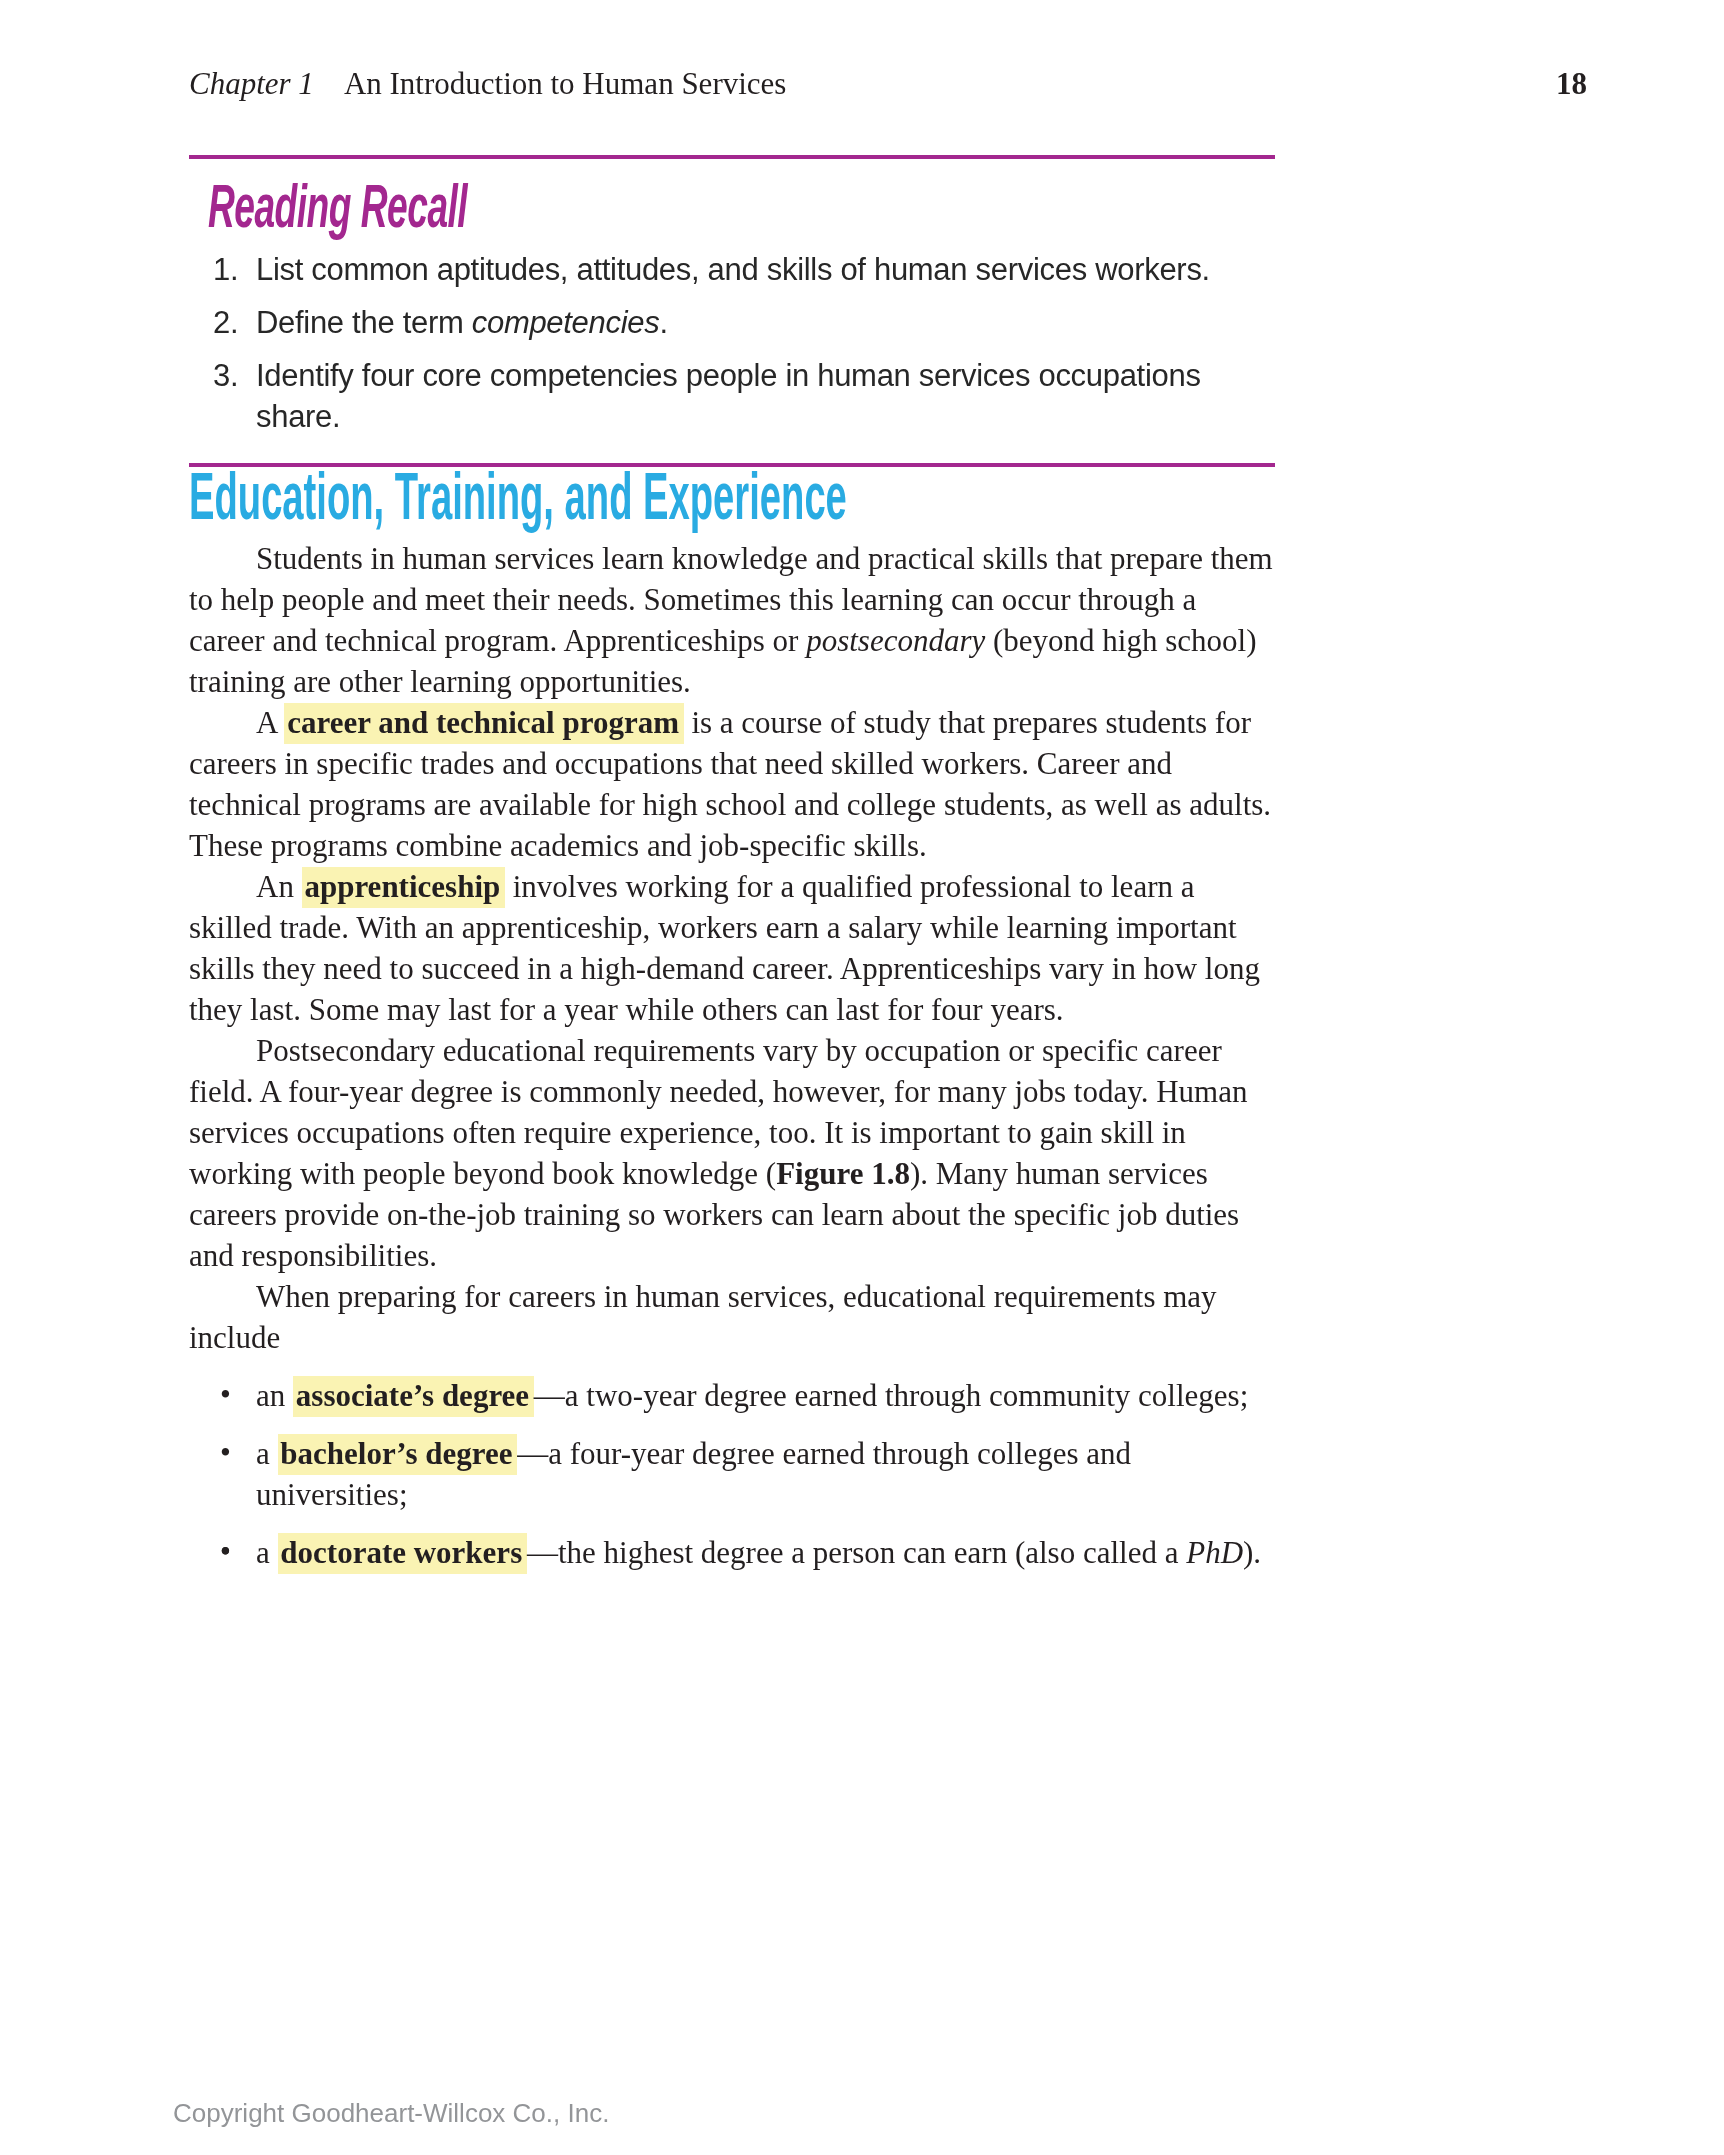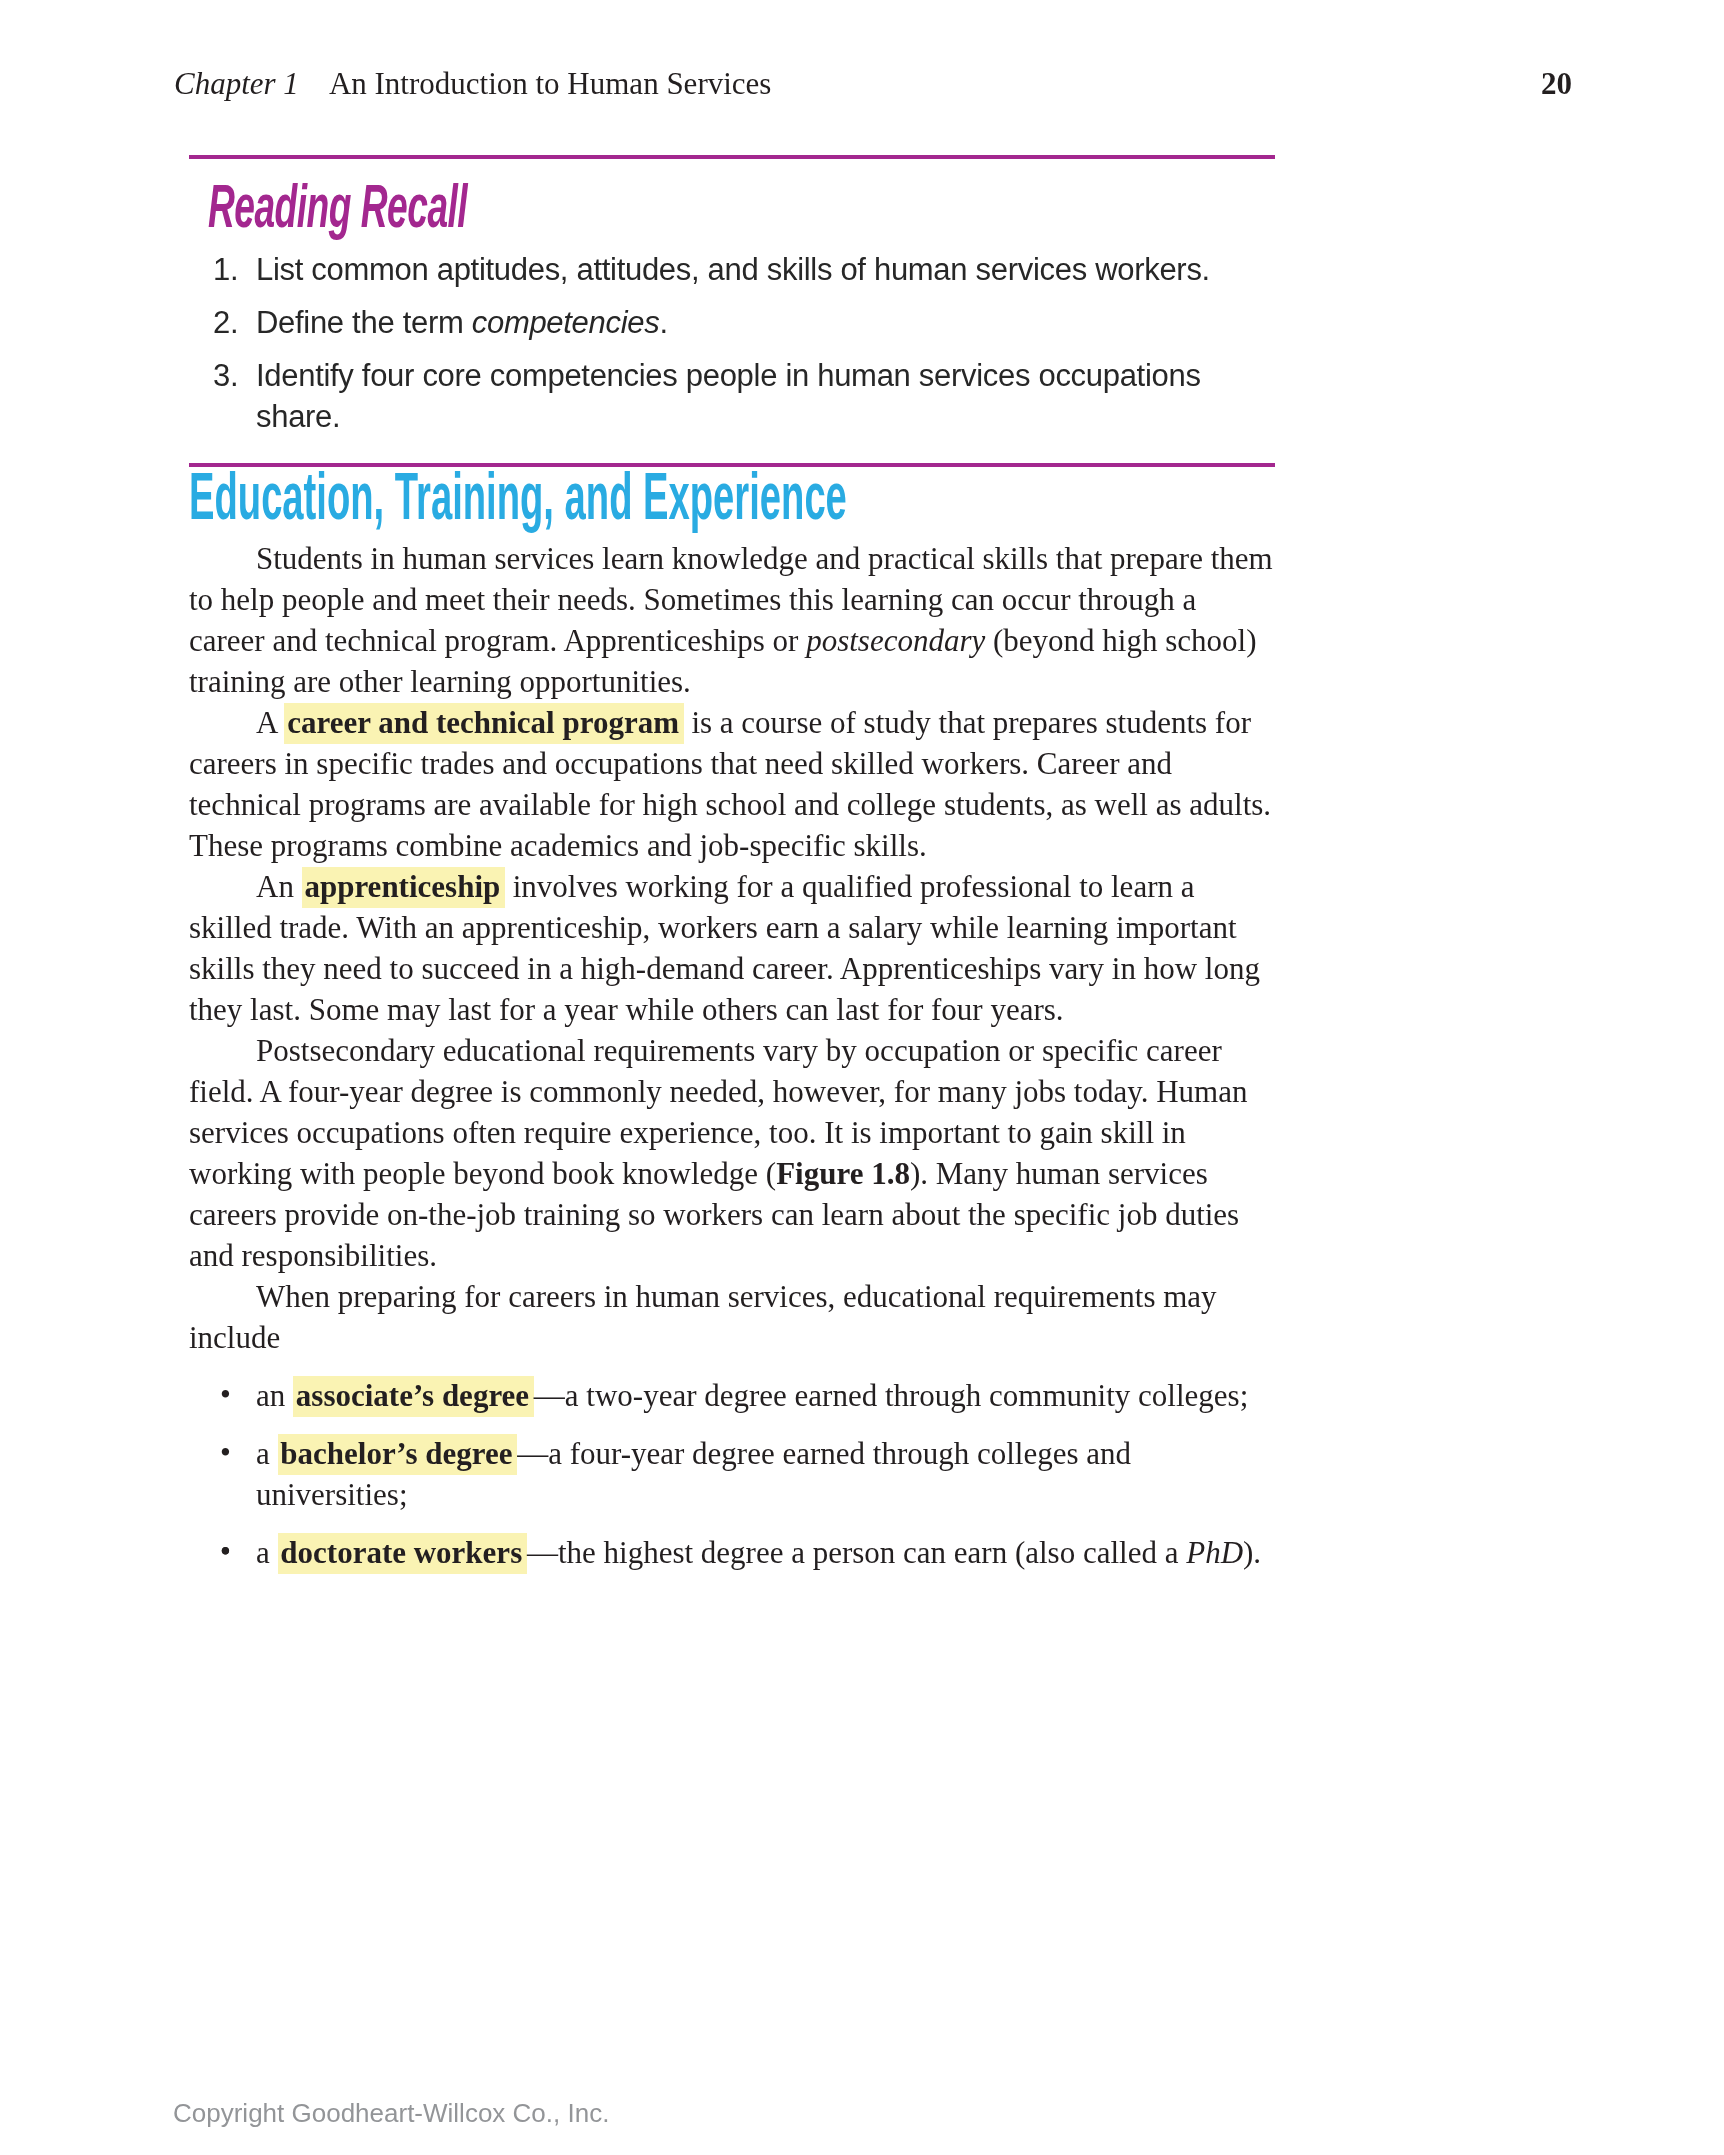--- a/index.html
+++ b/index.html
@@ -15,21 +15,21 @@
     position:relative;
     width:1725px;height:2155px;
     background:#ffffff;
     font-family:"Liberation Serif",serif;
     color:var(--ink);
     overflow:hidden;
   }
 
   
   .page-header{
-    position:absolute;left:174px;top:65px;width:1398px;
+    position:absolute;left:189px;top:65px;width:1398px;
     display:flex;justify-content:space-between;align-items:baseline;
     font-size:31px;line-height:37px;
   }
   .chapter-ref{display:flex;align-items:baseline;}
   .chapter-label{font-style:italic;margin-right:30px;}
   .page-number{font-weight:bold;}
 
   
   .recall{
     position:absolute;left:189px;top:155px;width:1086px;
@@ -94,21 +94,21 @@
 </head>
 <body>
 
 <div class="page">
 
   <div class="page-header">
     <div class="chapter-ref">
       <span class="chapter-label">Chapter 1</span>
       <span class="chapter-title">An Introduction to Human Services</span>
     </div>
-    <span class="page-number">20</span>
+    <span class="page-number">18</span>
   </div>
 
   <section class="recall">
     <h2 class="recall-title">Reading Recall</h2>
     <ol class="recall-list">
       <li class="recall-item">
         <span class="recall-num">1.</span>
         <span class="recall-text"><span>List common aptitudes, attitudes, and skills of human services workers.</span></span>
       </li>
       <li class="recall-item">

